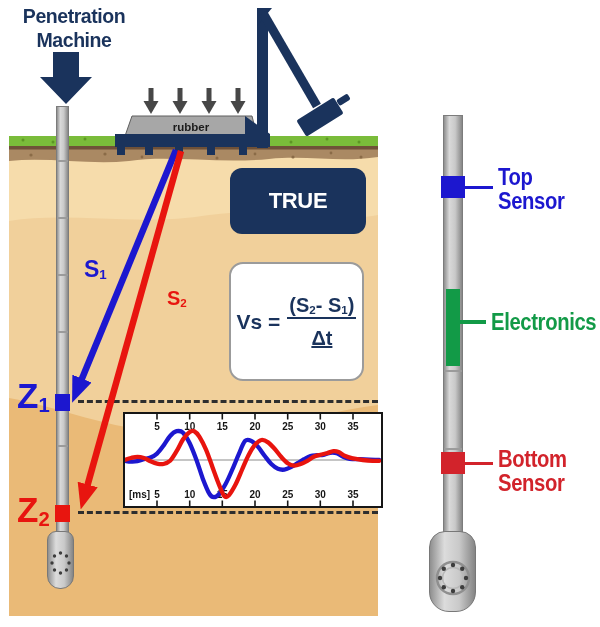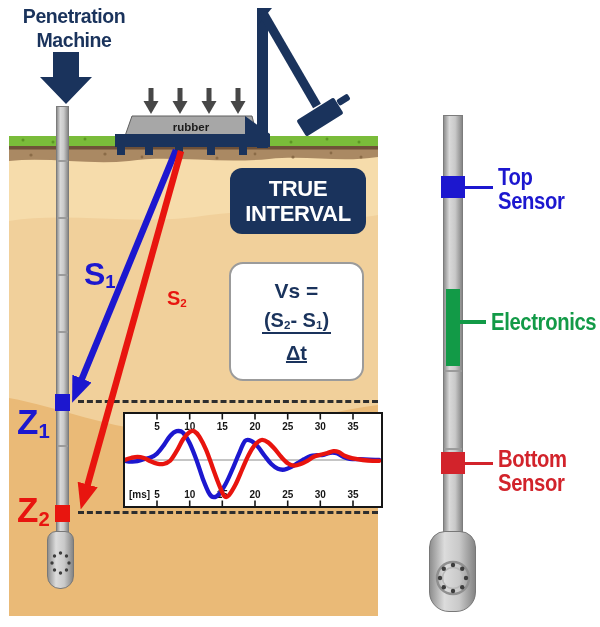--- a/index.html
+++ b/index.html
@@ -15,21 +15,21 @@
   .rod{background:linear-gradient(90deg,#8f8f8f,#d9d9d9 30%,#c9c9c9 62%,#878787);border:1px solid #7c7c7c;box-sizing:border-box;}
   .seg{background:#9b9b9b;}
   .probe-body{background:linear-gradient(90deg,#8f8f8f,#dcdcdc 32%,#c9c9c9 65%,#858585);border:1px solid #787878;box-sizing:border-box;}
   .sensor{box-sizing:border-box;}
   .dash{border-top:3px dashed #2e2e2e;height:0;}
   .biglabel{font-weight:700;line-height:1;}
   .sub{font-size:0.58em;position:relative;bottom:-0.18em;font-weight:700;}
   .sup{font-size:0.6em;position:relative;top:-0.45em;font-weight:700;}
   #ti-box{width:136px;height:66px;background:#1a335c;border-radius:12px;display:flex;flex-direction:column;align-items:center;justify-content:center;color:#fff;font-weight:700;font-size:22px;line-height:1.15;letter-spacing:-0.3px;}
   #formula-box{width:135px;height:119px;background:#fff;border:2px solid #9b9b9b;border-radius:14px;box-sizing:border-box;display:flex;flex-direction:column;align-items:center;justify-content:center;gap:4px;color:#1a335c;font-weight:700;}
-  .frow{display:flex;align-items:center;gap:7px;font-size:21px;flex-direction:column;}
+  .frow{display:flex;align-items:center;gap:7px;font-size:21px;}
   .frac{display:flex;flex-direction:column;align-items:center;line-height:1.05;font-size:20px;text-align:center;}
   .frac .num{padding:0 2px 1px 2px;border-bottom:2.5px solid #1a335c;}
   .frac .den{padding-top:9px;text-decoration:underline;}
   #chart-frame{left:123px;top:412px;width:256px;height:92px;border:2px solid #161616;background:#ffffff;}
   .rlabel{font-weight:700;font-size:23px;line-height:1.06;letter-spacing:-0.4px;}
   text{font-family:"Liberation Sans","DejaVu Sans",sans-serif;}
 </style>
 </head>
 <body>
 
@@ -144,28 +144,27 @@
     </defs>
     <line x1="176" y1="150" x2="81" y2="381" stroke="#1c17cf" stroke-width="6.5" marker-end="url(#ah-blue)"></line>
     <line x1="181" y1="151" x2="87" y2="487" stroke="#e8150f" stroke-width="6.5" marker-end="url(#ah-red)"></line>
   </svg>
 
   <div class="abs title" style="left:0;top:4px;z-index:7;">
     <div>Penetration</div>
     <div>Machine</div>
   </div>
 
-  <div class="abs biglabel blue" style="left:84px;top:258px;font-size:32px;z-index:7;"><span>S</span><span class="sub">1</span></div>
+  <div class="abs biglabel blue" style="left:84px;top:258px;font-size:23px;z-index:7;"><span>S</span><span class="sub">1</span></div>
   <div class="abs biglabel red" style="left:167px;top:288px;font-size:20px;z-index:7;text-align:right;"><span>S</span><span class="sub">2</span></div>
-  <div class="abs biglabel blue" style="left:17px;top:404px;font-size:35px;z-index:7;"><span>Z</span><span class="sub">1</span></div>
+  <div class="abs biglabel blue" style="left:17px;top:378px;font-size:35px;z-index:7;"><span>Z</span><span class="sub">1</span></div>
   <div class="abs biglabel red" style="left:17px;top:492px;font-size:35px;z-index:7;"><span>Z</span><span class="sub">2</span></div>
 
   <div id="ti-box" class="abs" style="left:230px;top:168px;z-index:7;">
     <div>TRUE</div>
-    <div>INTERVAL</div>
   </div>
 
   <div id="formula-box" class="abs" style="left:229px;top:262px;z-index:7;">
     <div class="frow">
       <span>Vs =</span>
       <span class="frac">
         <span class="num"><span>(S</span><span class="sub">2</span><span>- S</span><span class="sub">1</span><span>)</span></span>
         <span class="den">Δt</span>
       </span>
     </div>

